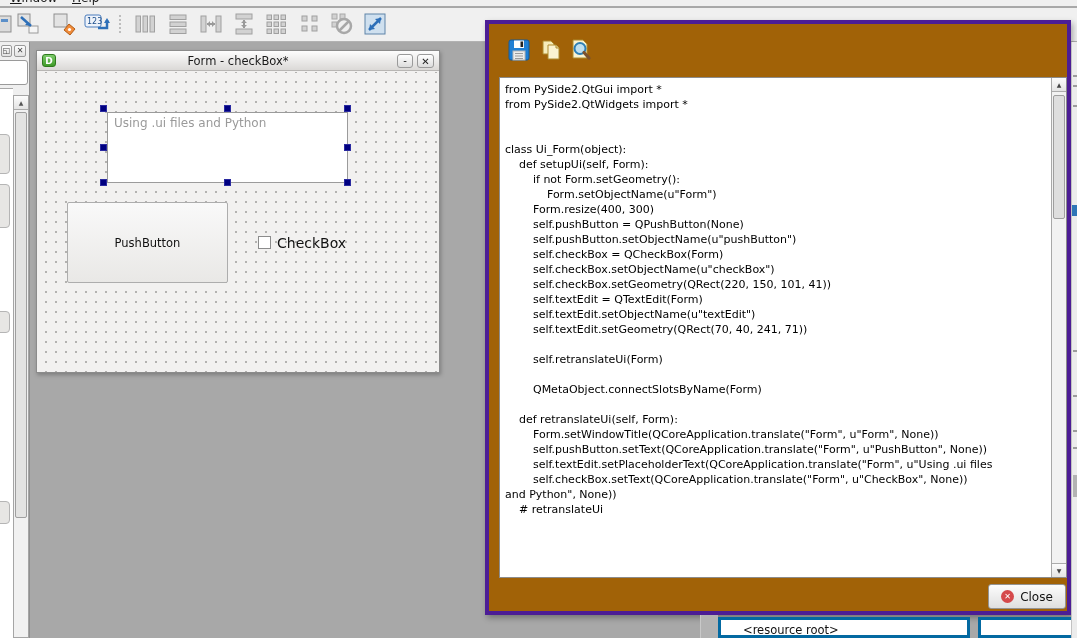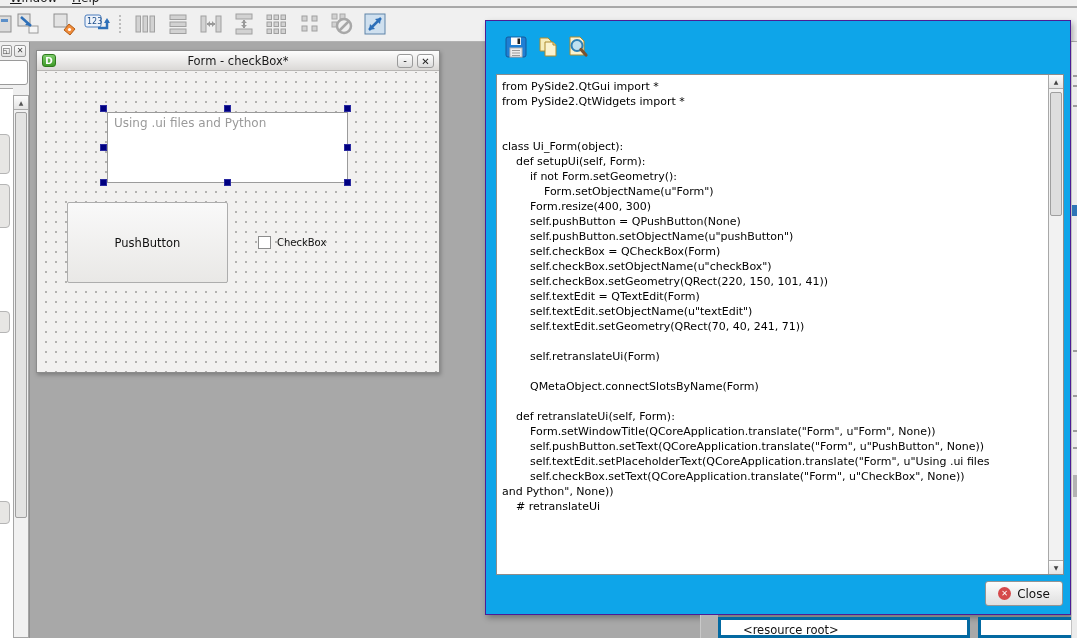--- a/index.html
+++ b/index.html
@@ -60,25 +60,25 @@
   .w-textedit { position:absolute; left:70px; top:40px; width:241px; height:71px; background:#fff;
                 border:1px solid #9b9b9b; }
   .w-placeholder { position:absolute; left:6px; top:3px; font-size:12px; color:#9a9a9a; }
   .handle { position:absolute; width:7px; height:7px; background:#000080; border:1px solid #2a2aa0; }
   .w-pushbutton { position:absolute; left:30px; top:130px; width:161px; height:81px;
                   background:linear-gradient(#f9f9f9,#e9e8e6); border:1px solid #adadad; border-radius:2px;
                   display:flex; align-items:center; justify-content:center; font-size:11.5px; color:#111; }
   .w-checkbox { position:absolute; left:220px; top:150px; width:101px; height:41px;
                 display:flex; align-items:center; }
   .cb-box { width:13px; height:13px; background:#fff; border:1px solid #8c8c8c; margin-left:1px; }
-  .cb-label { font-size:10px; color:#111; margin-left:6px; }
-
-  
-  .dialog { position:absolute; left:485px; top:20px; width:586px; height:595px; background:#0ea5e9;
-            border:1px solid #4c1d95; box-shadow:2px 3px 6px rgba(0,0,0,.3); }
+  .cb-label { font-size:14px; color:#111; margin-left:6px; }
+
+  
+  .dialog { position:absolute; left:485px; top:20px; width:586px; height:595px; background:#a16207;
+            border:4px solid #4c1d95; box-shadow:2px 3px 6px rgba(0,0,0,.3); }
   .dlg-tool { position:absolute; top:14px; width:26px; height:26px; }
   .code-area { position:absolute; left:10px; top:53px; width:568px; height:501px; background:#fff;
                border:1px solid #8c8c8c; }
   .code-text { position:absolute; left:0; top:0; right:15px; bottom:0; overflow:hidden;
                padding:4px 0 0 5px; font-size:11px; line-height:15px; color:#000; }
   .code-line { height:15px; white-space:pre; }
   .code-scroll { position:absolute; right:0; top:0; bottom:0; width:15px; background:#f2f2f2;
                  border-left:1px solid #a8a8a8; }
   .cs-up,.cs-down { position:absolute; left:0; width:14px; height:14px;
                     background:linear-gradient(#fcfcfc,#e4e4e4); font-size:6px; color:#444;

